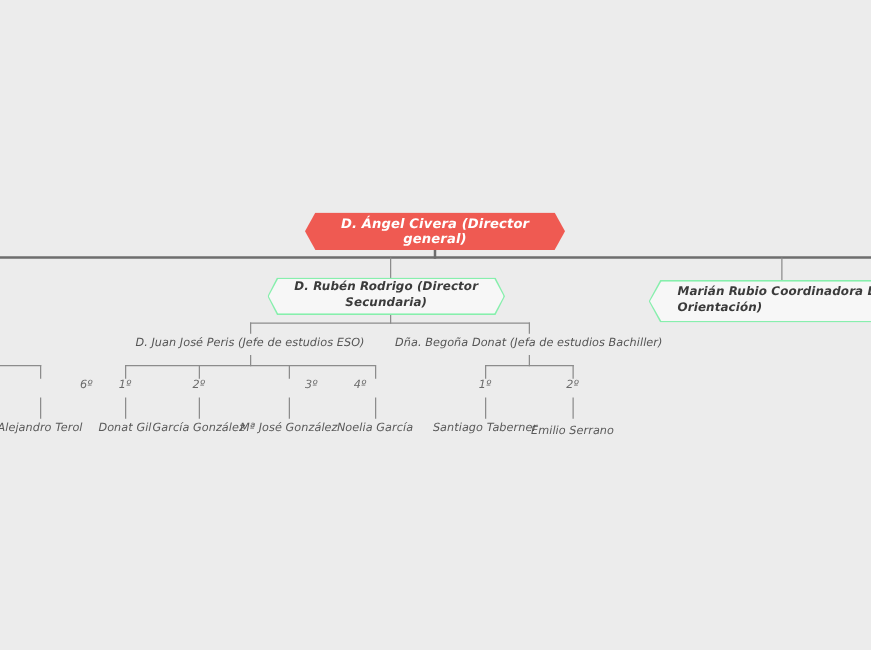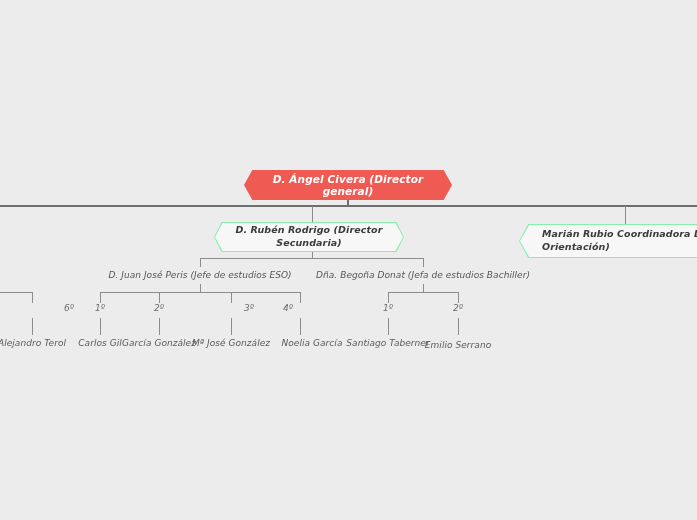--- a/index.html
+++ b/index.html
@@ -190,29 +190,29 @@
   <div class="line v" style="left:32px; top:318px; height:17px;"></div>
   <div class="line v" style="left:100px; top:318px; height:17px;"></div>
   <div class="line v" style="left:159px; top:318px; height:17px;"></div>
   <div class="line v" style="left:231px; top:318px; height:17px;"></div>
   <div class="line v" style="left:300px; top:318px; height:17px;"></div>
 
   <div class="text-label leaf" style="left:32px; top:338px; transform:translateX(-50%);">
     <span>Alejandro Terol</span>
   </div>
   <div class="text-label leaf" style="left:100px; top:338px; transform:translateX(-50%);">
-    <span>Carlos Gil</span>
+    <span>Donat Gil</span>
   </div>
   <div class="text-label leaf" style="left:159px; top:338px; transform:translateX(-50%);">
     <span>García González</span>
   </div>
   <div class="text-label leaf" style="left:231px; top:338px; transform:translateX(-50%);">
     <span>Mª José González</span>
   </div>
-  <div class="text-label leaf" style="left:300px; top:338px; transform:translateX(-50%);margin-left:12px;">
+  <div class="text-label leaf" style="left:300px; top:338px; transform:translateX(-50%);">
     <span>Noelia García</span>
   </div>
 
   <div class="line v" style="left:423px; top:284px; height:9px;"></div>
   <div class="line h" style="left:388px; top:292px; width:71px;"></div>
   <div class="line v" style="left:388px; top:292px; height:11px;"></div>
   <div class="line v" style="left:458px; top:292px; height:11px;"></div>
 
   <div class="text-label course" style="left:388px; top:303px; transform:translateX(-50%);">
     <span>1º</span>

